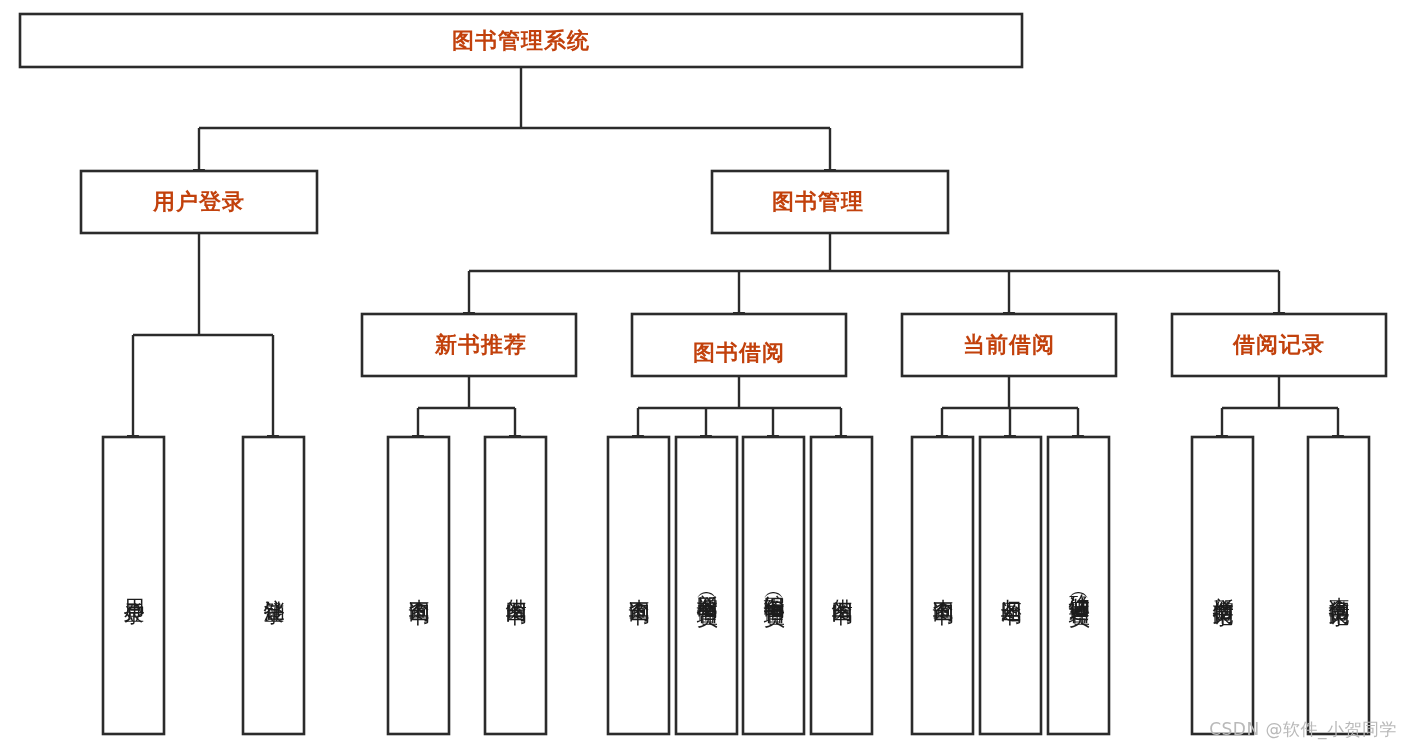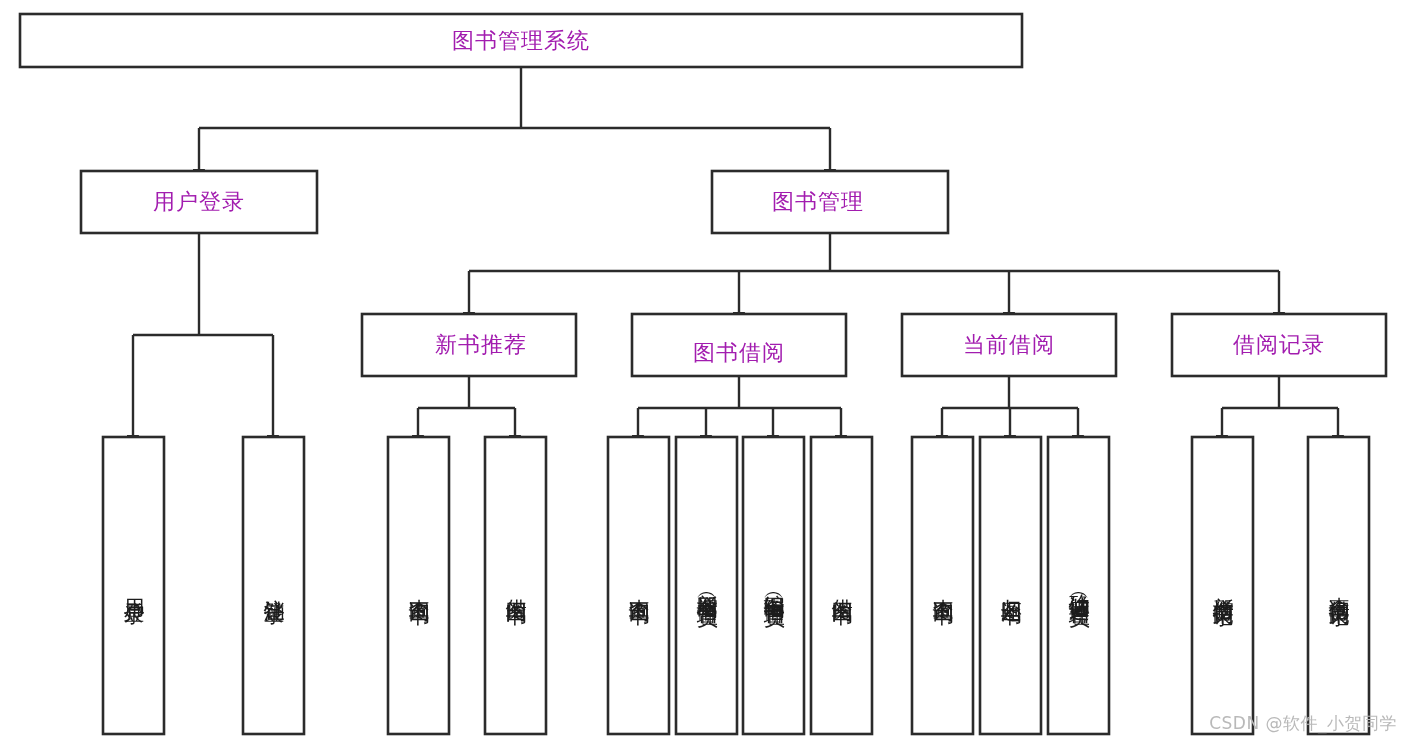--- a/index.html
+++ b/index.html
@@ -56,28 +56,29 @@
   .hlabel-wrap {
     position: absolute;
     display: flex;
     align-items: center;
     justify-content: center;
     pointer-events: none;
   }
   .hlabel-text {
     font-family: "DejaVu Sans", "Liberation Sans", sans-serif;
     font-size: 22px;
-    color: #a21caf;
+    color: #c2410c;
     letter-spacing: 1px;
     white-space: nowrap;
+    font-weight: bold;
   }
   .watermark {
     position: absolute;
     right: 8px;
-    bottom: 12px;
+    bottom: 6px;
     font-family: "DejaVu Sans", "Liberation Sans", sans-serif;
     font-size: 17px;
     color: #b9b9b9;
     letter-spacing: 0.5px;
     white-space: nowrap;
   }
 </style>
 </head>
 <body>
 

